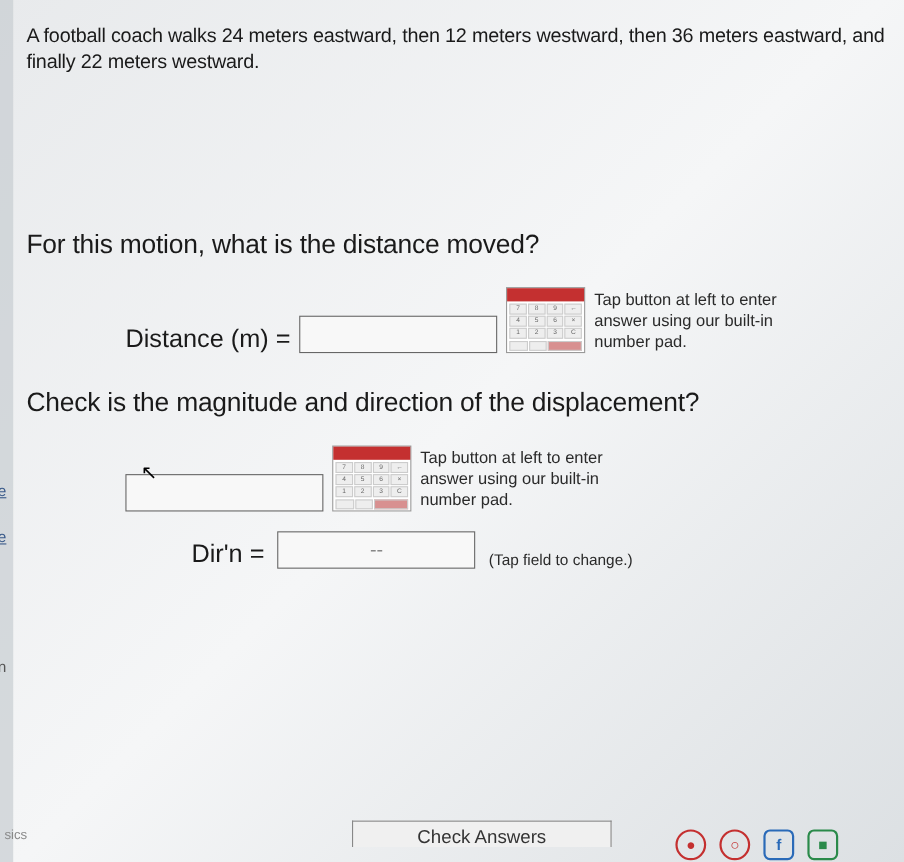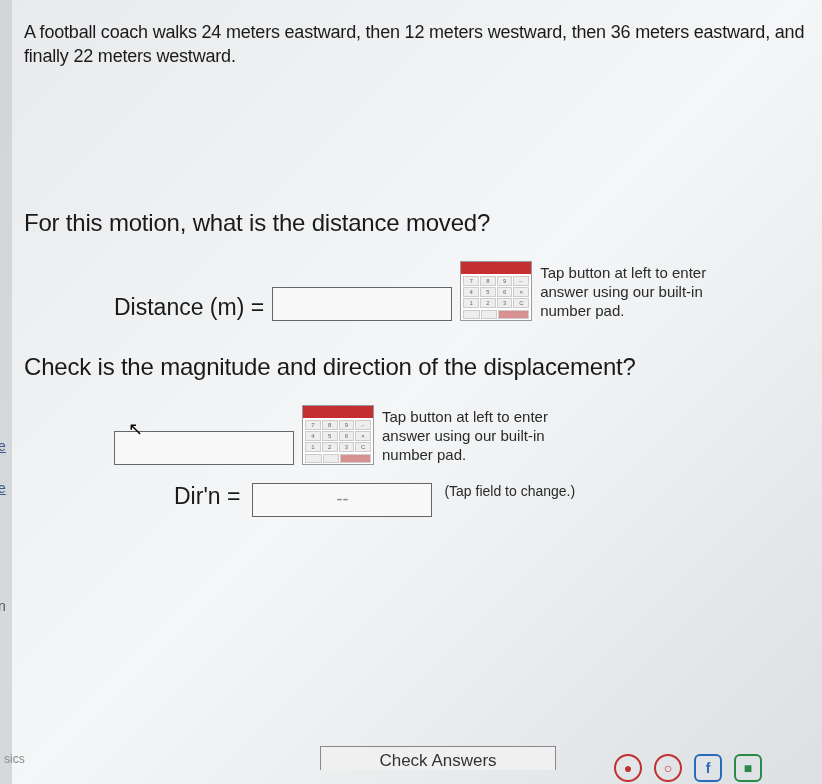--- a/index.html
+++ b/index.html
@@ -36,21 +36,21 @@
     }
     .input-row {
       display: flex;
       align-items: flex-end;
       margin-left: 90px;
       margin-bottom: 18px;
       gap: 8px;
     }
     .input-row-dirn {
       display: flex;
-      align-items: flex-start;
+      align-items: flex-end;
       margin-left: 150px;
       margin-bottom: 20px;
       gap: 12px;
     }
     .input-label {
       font-size: 23px;
       color: #1a1a1a;
       font-weight: 400;
     }
     .answer-input {

